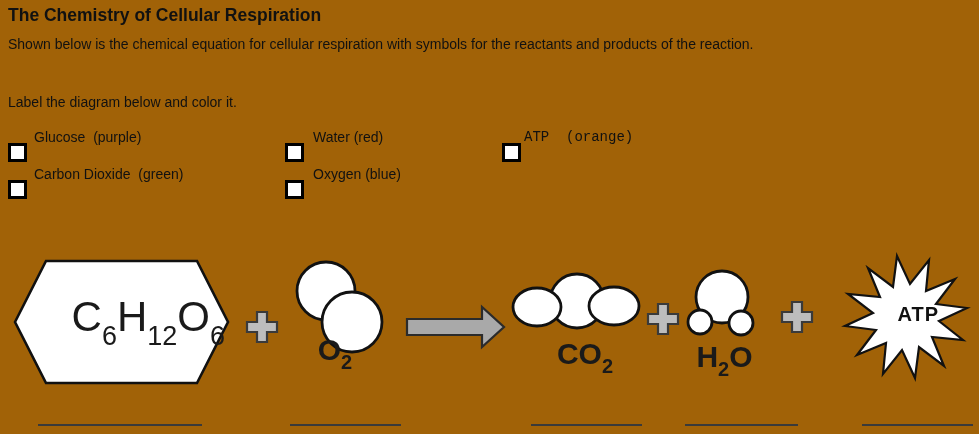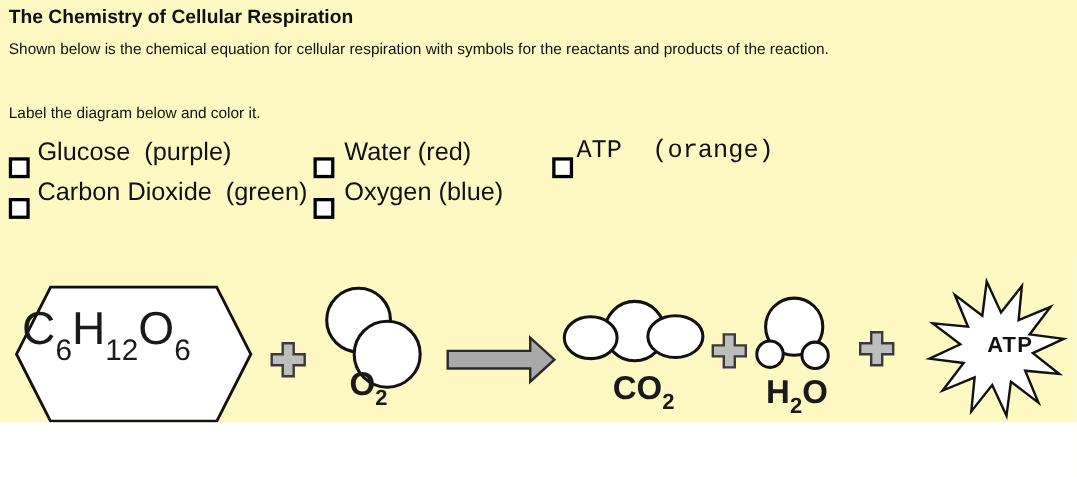--- a/index.html
+++ b/index.html
@@ -1,19 +1,19 @@
 <!DOCTYPE html>
 <html><head>
 <meta charset="utf-8">
 <style>
   html,body{margin:0;padding:0;background:#fff;}
   #worksheet{
     position:relative;
-    width:979px;height:384px;
-    background:#fef9c3;
+    width:979px;height:434px;
+    background:#a16207;
     font-family:"Liberation Sans", sans-serif;
     color:#111;
     overflow:hidden;
   }
   .title{
     position:absolute;left:8px;top:4px;
     font-size:17.5px;font-weight:bold;line-height:23px;
   }
   .description{
     position:absolute;left:8px;top:33px;width:898px;
@@ -23,37 +23,37 @@
     position:absolute;left:8px;top:91px;
     font-size:14px;line-height:23px;
   }
   .legend-col{position:absolute;top:126px;}
   .legend-col.c1{left:8px;}
   .legend-col.c2{left:285px;}
   .legend-col.c3{left:502px;}
   .legend-item{position:relative;height:37px;}
   .legend-item .lbl{
     display:block;margin-left:26px;
-    font-size:23px;line-height:22px;white-space:pre-wrap;
+    font-size:14px;line-height:22px;white-space:pre-wrap;
   }
   .legend-col.c2 .legend-item .lbl{margin-left:28px;}
   .legend-col.c3 .legend-item .lbl{margin-left:22px;font-family:Liberation Mono, monospace;}
   .checkbox{
     position:absolute;left:0;top:17px;
     width:13px;height:13px;border:3px solid #000;background:#fff;
   }
   svg.diagram{position:absolute;left:0;top:0;width:979px;height:434px;}
   .shape{fill:#ffffff;stroke:#111111;}
   .mol-label{
     position:absolute;text-align:center;
     font-size:30px;line-height:32px;color:#1a1a1a;font-weight:bold;
   }
   .mol-label sub{font-size:20px;vertical-align:-9px;line-height:0;}
   .formula{
-    position:absolute;left:20px;top:276px;width:205px;text-align:left;
+    position:absolute;left:20px;top:294px;width:205px;text-align:right;
     font-size:42px;line-height:46px;color:#1a1a1a;
   }
   .formula sub{font-size:27px;vertical-align:-14px;line-height:0;}
   .atp-label{
     position:absolute;left:873px;top:303px;width:66px;text-align:right;
     font-size:20px;font-weight:bold;letter-spacing:1px;color:#111;
   }
   .answer-line{
     position:absolute;top:424px;height:0;
     border-top:2.5px solid #3a3a3a;

